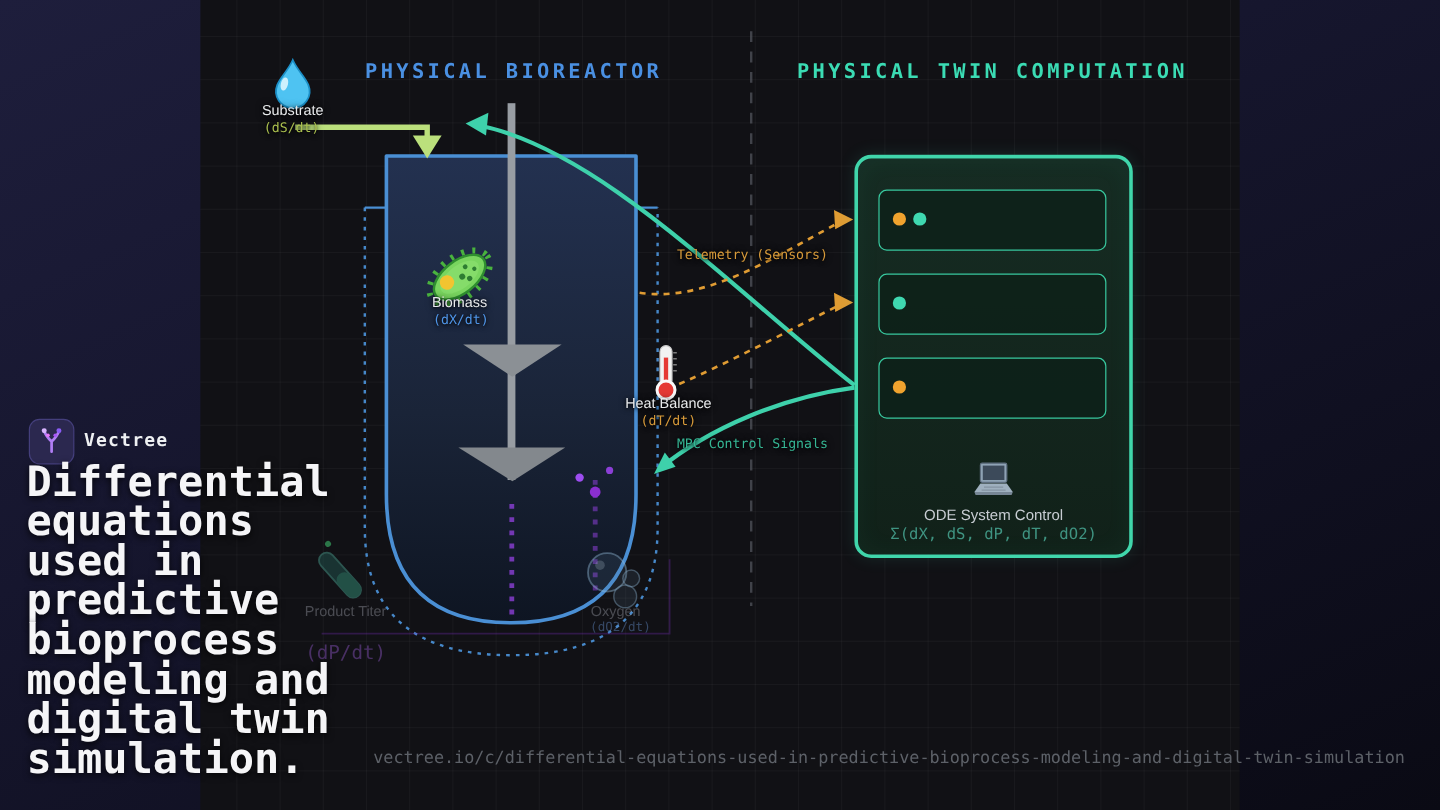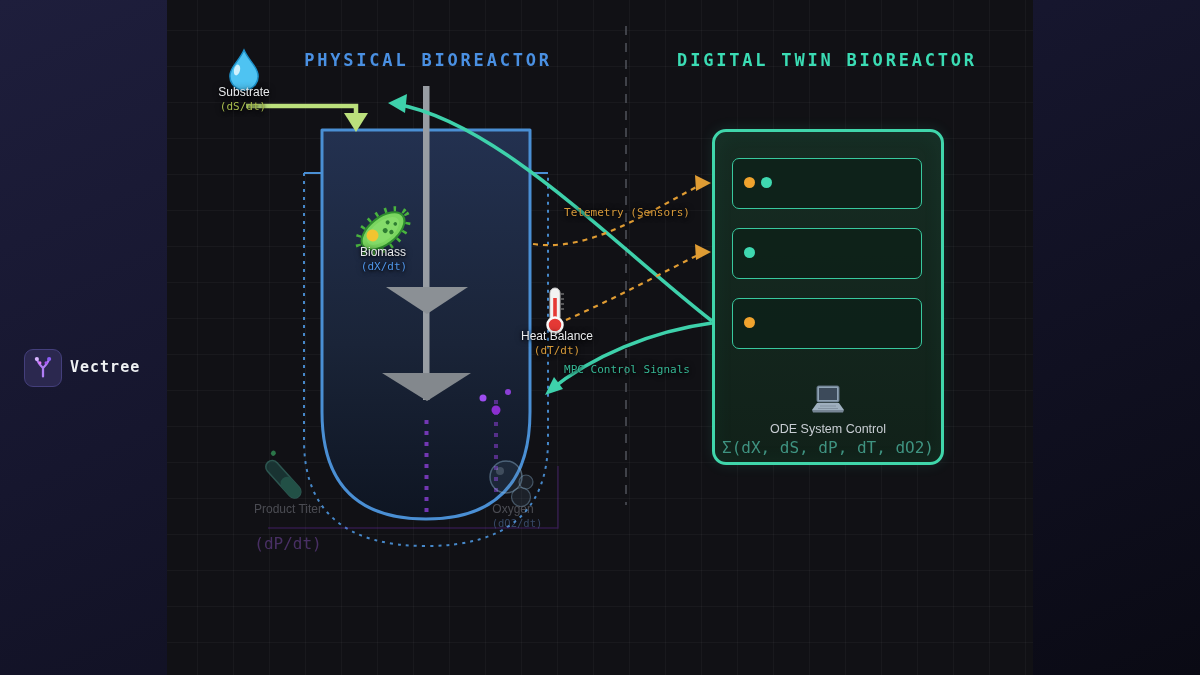--- a/index.html
+++ b/index.html
@@ -138,21 +138,21 @@
       <rect x="553.2" y="298" width="3.6" height="22" fill="#e53935"></rect>
       <circle cx="555" cy="325" r="7.5" fill="#e53935" stroke="#fafafa" stroke-width="2.5"></circle>
       <line x1="561" y1="294" x2="564" y2="294" stroke="#9a9a9a" stroke-width="1"></line>
       <line x1="561" y1="299" x2="564" y2="299" stroke="#9a9a9a" stroke-width="1"></line>
       <line x1="561" y1="304" x2="564" y2="304" stroke="#9a9a9a" stroke-width="1"></line>
       <line x1="561" y1="309" x2="564" y2="309" stroke="#9a9a9a" stroke-width="1"></line>
     </g>
   </svg>
 
   <div class="hdr" style="left:428px;top:38px;color:#4a90e2;">PHYSICAL BIOREACTOR</div>
-  <div class="hdr" style="left:827px;top:38px;color:#3bdcb4;">DIGITAL TWIN BIOREACTOR</div>
+  <div class="hdr" style="left:827px;top:38px;color:#3bdcb4;">PHYSICAL TWIN COMPUTATION</div>
 
   <div class="lbl sans" style="left:244px;top:85px;">Substrate</div>
   <div class="lbl mono" style="left:243px;top:100px;color:#aabf4f;">(dS/dt)</div>
 
   <div class="lbl sans" style="left:383px;top:245px;">Biomass</div>
   <div class="lbl mono" style="left:384px;top:260px;color:#4f95e8;">(dX/dt)</div>
 
   <div class="lbl sans" style="left:557px;top:329px;">Heat Balance</div>
   <div class="lbl mono" style="left:557px;top:344px;color:#d79a3a;">(dT/dt)</div>
 
@@ -181,29 +181,38 @@
       <svg width="40" height="30" viewBox="0 0 40 30">
         <rect x="9" y="1" width="22" height="16" rx="1.5" fill="#8ea2b4" stroke="#5f6f80"></rect>
         <rect x="11" y="3" width="18" height="12" fill="#3c4a5a"></rect>
         <polygon points="4,25 36,25 31,18 9,18" fill="#9fb0bf"></polygon>
         <polygon points="4,25 36,25 35,27.5 5,27.5" fill="#778695"></polygon>
         <line x1="12" y1="21" x2="28" y2="21" stroke="#8493a2" stroke-width="1"></line>
         <line x1="10" y1="23.5" x2="30" y2="23.5" stroke="#8493a2" stroke-width="1"></line>
       </svg>
     </div>
     <div class="solver-line sans" style="top:290px;font-size:12.5px;color:#c8cdd3;">ODE System Control</div>
-    <div class="solver-line mono" style="top:306px;font-size:16px;color:#3f9381;">Σ(dX, dS, dP, dT, dO2)</div>
+    <div class="solver-line mono" style="top:306px;font-size:13px;color:#3f9381;">Σ(dX, dS, dP, dT, dO2)</div>
   </div>
 
   <div class="logo-box">
     <svg viewBox="0 0 36 36" width="34" height="34" style="display:block;margin:0 auto;">
       <path d="M18 28 L18 19 M18 19 C15 16 12.5 13 11.5 9.5 M18 19 C21 16 23.5 13 24.5 9.5" stroke="#b07ef5" stroke-width="2.4" fill="none" stroke-linecap="round"></path>
       <circle cx="11.5" cy="9.5" r="2.2" fill="#d8b4fe"></circle>
       <circle cx="24.5" cy="9.5" r="2.2" fill="#8b5cf6"></circle>
       <circle cx="14.8" cy="13.5" r="1.6" fill="#e879f9"></circle>
       <circle cx="21.2" cy="13.5" r="1.6" fill="#a855f7"></circle>
     </svg>
   </div>
   <div class="brand-name">Vectree</div>
 
-
+  <div class="big-title">Differential
+equations
+used in
+predictive
+bioprocess
+modeling and
+digital twin
+simulation.</div>
+
+  <div class="url">vectree.io/c/differential-equations-used-in-predictive-bioprocess-modeling-and-digital-twin-simulation</div>
 
 </div>
 
 </body></html>

